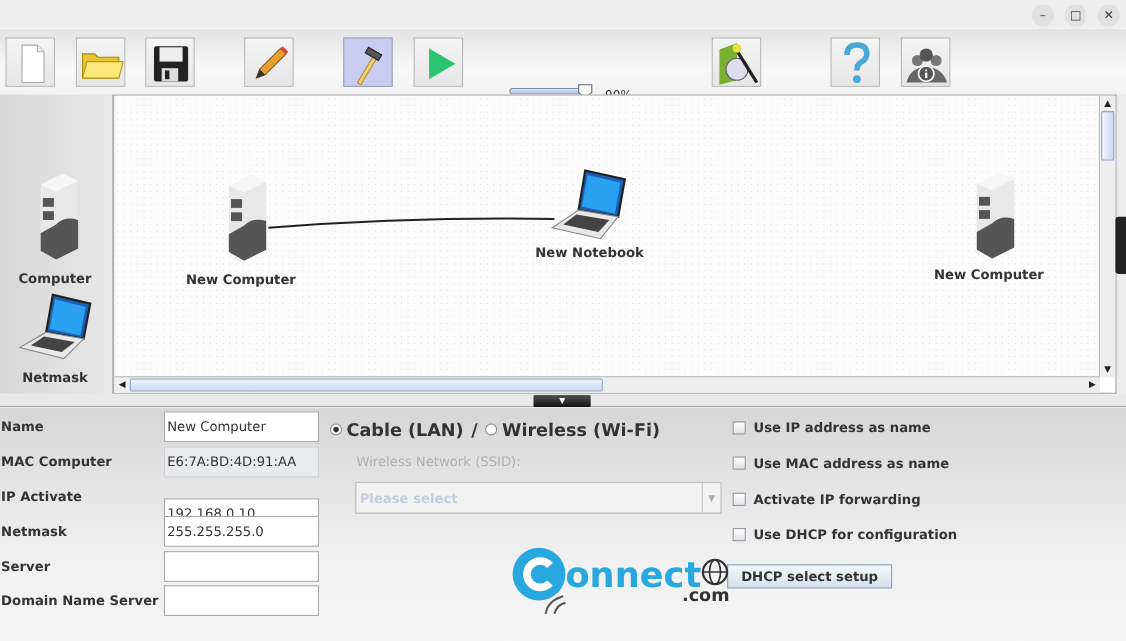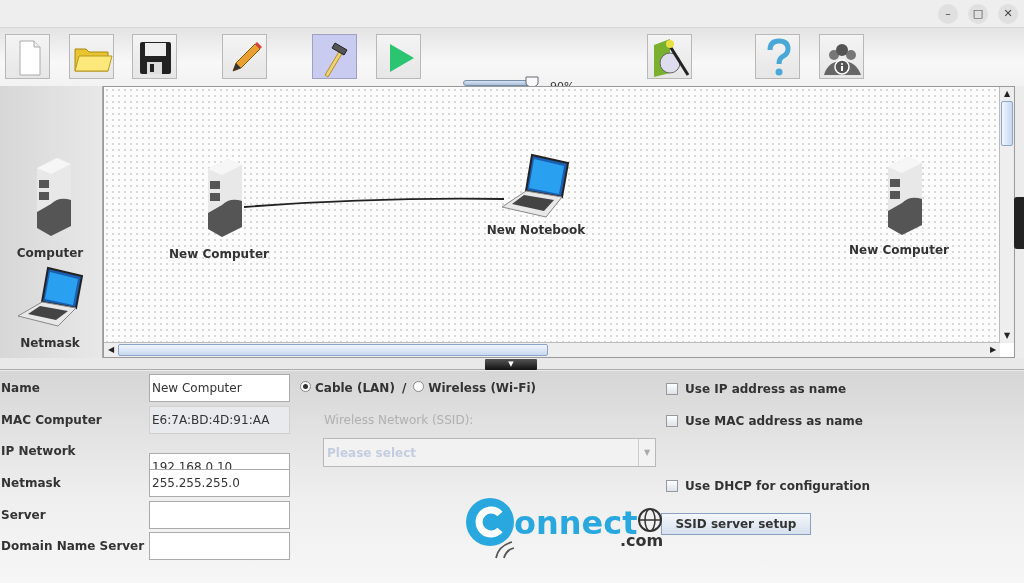--- a/index.html
+++ b/index.html
@@ -26,21 +26,21 @@
   .scroll-arrow { position: absolute; width: 14px; height: 14px; font-size: 8px; color: #222; text-align: center; line-height: 14px; }
   .hthumb { position: absolute; left: 14px; top: 1px; width: 430px; height: 12px; border: 1px solid #8ba4c8; background: linear-gradient(#f0f5fc, #c8d8ee); border-radius: 2px; }
   .vthumb { position: absolute; left: 1px; top: 14px; width: 12px; height: 45px; border: 1px solid #8ba4c8; background: linear-gradient(90deg, #f0f5fc, #c8d8ee); border-radius: 2px; }
   .side-tab { position: absolute; left: 1014px; top: 197px; width: 10px; height: 52px; background: #222; border-radius: 3px 0 0 3px; }
   .split-bar { position: absolute; left: 0; top: 358px; width: 1024px; height: 12px; background: #e9e9e9; border-bottom: 1px solid #aaa; }
   .split-btn { position: absolute; left: 485px; top: 359px; width: 52px; height: 11px; background: linear-gradient(#555, #111); border-radius: 1px; color: #fff; font-size: 7px; text-align: center; line-height: 11px; }
   .props { position: absolute; left: 0; top: 371px; width: 1024px; height: 212px; background: linear-gradient(#d6d6d6, #efefef 60%, #f6f6f6); }
   .plabel { position: absolute; left: 1px; font-size: 12px; font-weight: bold; color: #333; }
   .pfield { position: absolute; left: 149px; width: 141px; height: 28px; border: 1px solid #aaa; background: #fff; font-size: 12px; color: #333; padding: 0 2px; font-family: "DejaVu Sans", sans-serif; }
   .pfield.ro { background: #e8eaee; border-color: #d0d0d0; }
-  .radio-row { position: absolute; left: 300px; top: 10px; font-size: 12px; font-weight: bold; color: #333; display: flex; gap: 4px; }
+  .radio-row { position: absolute; left: 300px; top: 10px; font-size: 16px; font-weight: bold; color: #333; display: flex; align-items: center; gap: 4px; }
   .radio { width: 11px; height: 11px; border: 1px solid #888; border-radius: 50%; background: #fff; display: inline-block; position: relative; }
   .radio.on::after { content: ""; position: absolute; left: 2px; top: 2px; width: 5px; height: 5px; border-radius: 50%; background: #333; }
   .ssid-label { position: absolute; left: 324px; top: 42px; font-size: 12px; font-weight: normal; color: #b0b0b0; }
   .ssid-select { position: absolute; left: 323px; top: 67px; width: 333px; height: 29px; border: 1px solid #b8b8b8; background: #f2f2f2; }
   .ssid-select .ph { position: absolute; left: 3px; top: 7px; font-size: 12px; font-weight: bold; color: #c4cde0; }
   .ssid-select .arrow { position: absolute; right: 0; top: 0; width: 17px; height: 27px; border-left: 1px solid #ccc; color: #aaa; font-size: 8px; text-align: center; line-height: 27px; }
   .check-row { position: absolute; left: 666px; font-size: 12px; font-weight: bold; color: #333; display: flex; align-items: center; gap: 7px; }
   .checkbox { width: 12px; height: 12px; border: 1px solid #999; background: linear-gradient(#fff, #dde3ea); display: inline-block; }
   .dhcp-btn { position: absolute; left: 661px; top: 142px; width: 150px; height: 22px; border: 1px solid #8aa0bf; background: linear-gradient(#f4f7fb, #d6e0ee); font-size: 12px; font-weight: bold; color: #333; text-align: center; line-height: 20px; font-family: "DejaVu Sans", sans-serif; }
   .watermark { position: absolute; left: 460px; top: 498px; width: 210px; height: 62px; }
@@ -196,21 +196,21 @@
 <div class="side-tab"></div>
 
 <div class="split-bar"></div>
 <div class="split-btn">▼</div>
 
 <div class="props">
   <div class="plabel" style="top:10px">Name</div>
   <input class="pfield" style="top: 3px;" value="New Computer">
   <div class="plabel" style="top:42px">MAC Computer</div>
   <input class="pfield ro" style="top: 35px;" readonly="" value="E6:7A:BD:4D:91:AA">
-  <div class="plabel" style="top:73px">IP Network</div>
+  <div class="plabel" style="top:73px">IP Activate</div>
   <input class="pfield" style="top: 82px;" value="192.168.0.10">
   <div class="plabel" style="top:105px">Netmask</div>
   <input class="pfield" style="top: 98px;" value="255.255.255.0">
   <div class="plabel" style="top:137px">Server</div>
   <input class="pfield" style="top: 130px;" value="">
   <div class="plabel" style="top:168px">Domain Name Server</div>
   <input class="pfield" style="top: 161px;" value="">
 
   <div class="radio-row">
     <span class="radio on"></span>
@@ -226,25 +226,29 @@
   </div>
 
   <div class="check-row" style="top:43px">
     <span class="checkbox"></span>
     <span>Use MAC address as name</span>
   </div>
   <div class="check-row" style="top:11px">
     <span class="checkbox"></span>
     <span>Use IP address as name</span>
   </div>
+  <div class="check-row" style="top:76px">
+    <span class="checkbox"></span>
+    <span>Activate IP forwarding</span>
+  </div>
   <div class="check-row" style="top:108px">
     <span class="checkbox"></span>
     <span>Use DHCP for configuration</span>
   </div>
-  <button class="dhcp-btn">SSID server setup</button>
+  <button class="dhcp-btn">DHCP select setup</button>
 </div>
 
 <svg class="watermark" viewBox="0 0 210 62">
   <circle cx="30" cy="24" r="24" fill="#29a8e0"></circle>
   <path d="M40 16 A12 12 0 1 0 40 32" fill="none" stroke="#fff" stroke-width="7"></path>
   <text x="54" y="36" font-family="DejaVu Sans, sans-serif" font-weight="bold" font-size="32" fill="#29a8e0">onnect</text>
   <circle cx="190" cy="22" r="11" fill="none" stroke="#333" stroke-width="2"></circle>
   <ellipse cx="190" cy="22" rx="5" ry="11" fill="none" stroke="#333" stroke-width="1.5"></ellipse>
   <line x1="179" y1="22" x2="201" y2="22" stroke="#333" stroke-width="1.5"></line>
   <text x="160" y="48" font-family="DejaVu Sans, sans-serif" font-weight="bold" font-size="16" fill="#333">.com</text>

